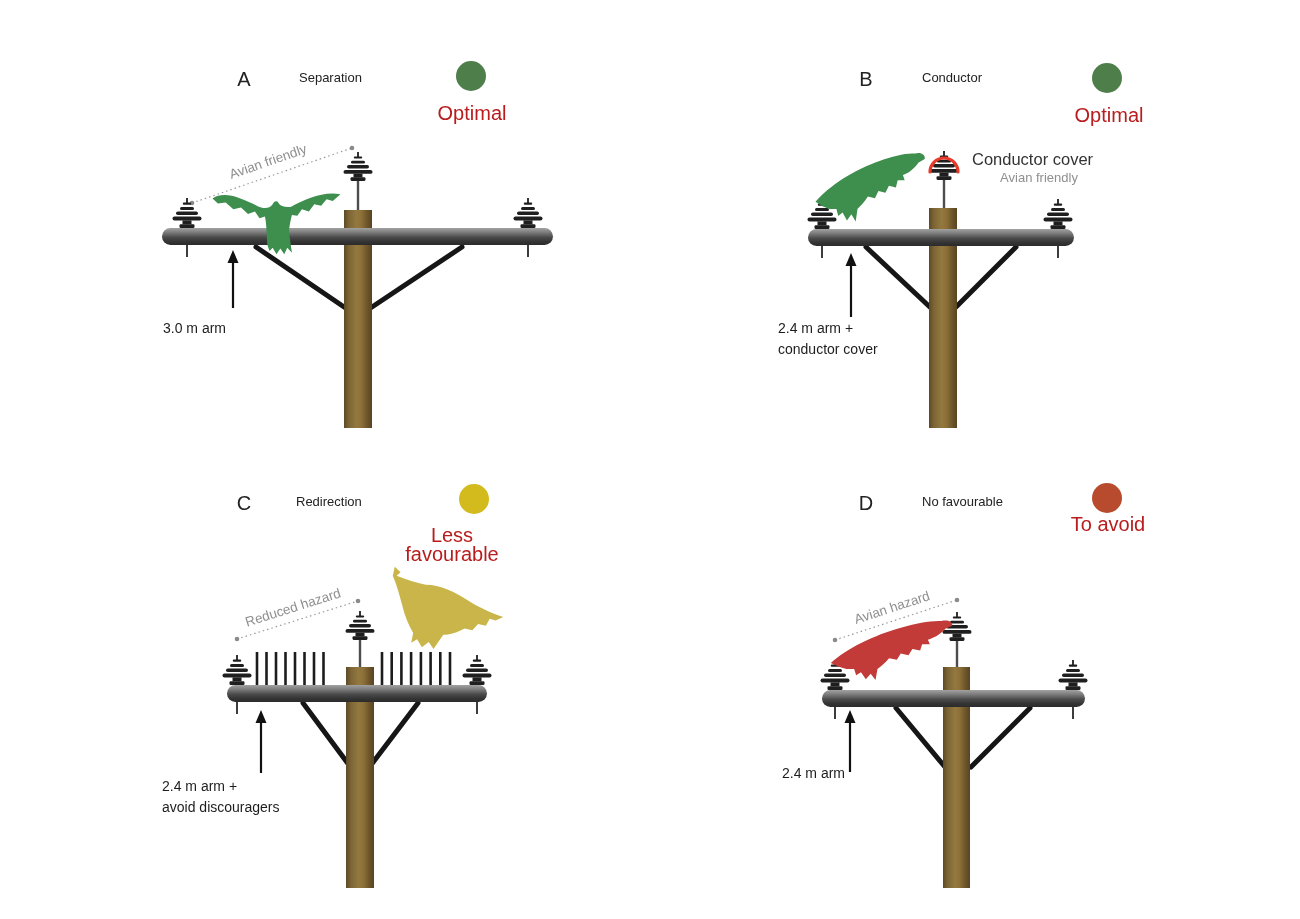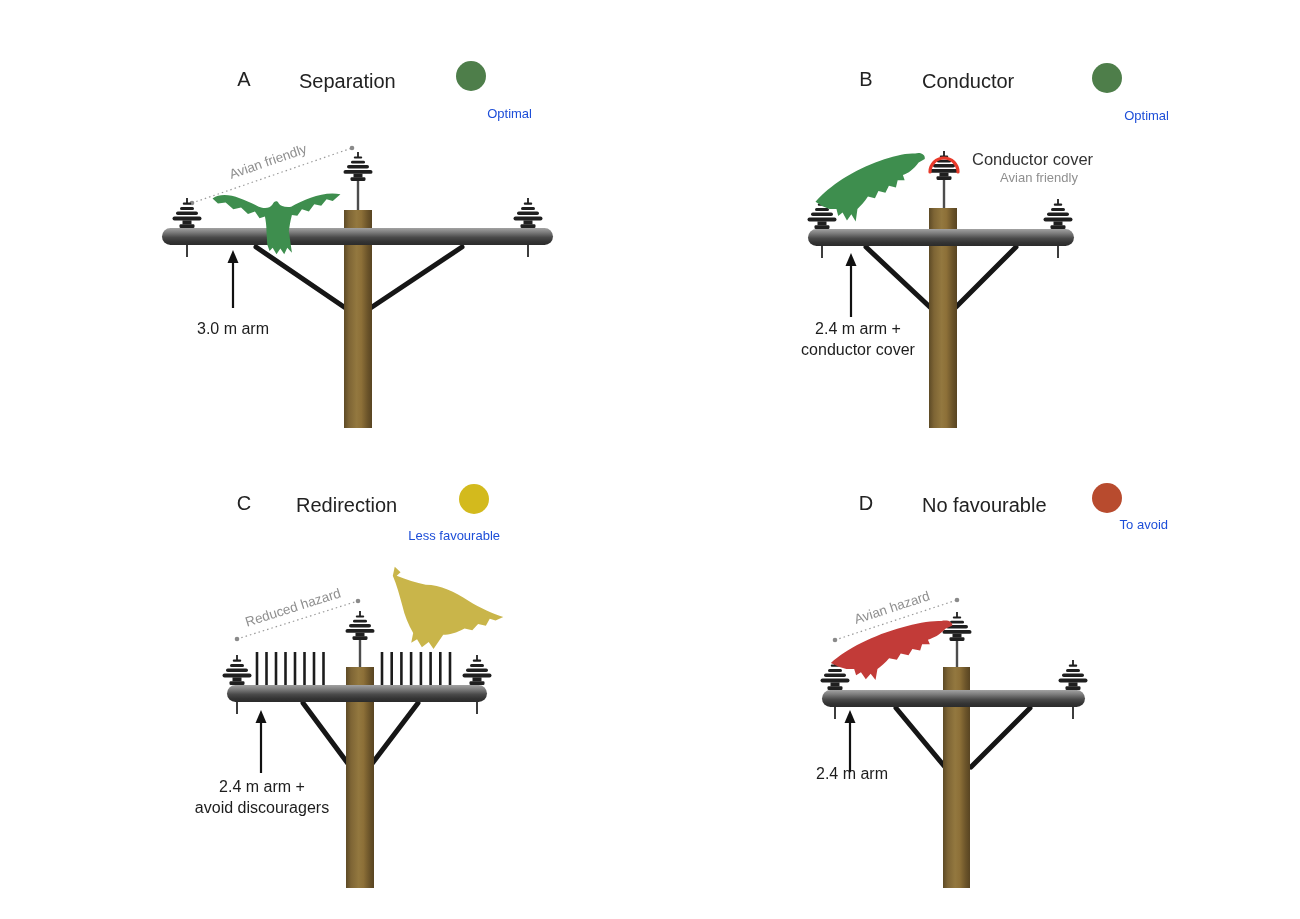--- a/index.html
+++ b/index.html
@@ -4,25 +4,25 @@
 <style>
   html,body{margin:0;padding:0}
   body{
     width:1300px;height:919px;position:relative;background:#ffffff;
     font-family:"Liberation Sans", sans-serif;overflow:hidden;
     -webkit-font-smoothing:antialiased;
   }
   .panel{position:absolute}
   .gfx{position:absolute;left:0;top:0}
   .letter{position:absolute;font-size:20px;color:#222;width:28px;text-align:center}
-  .title{position:absolute;font-size:20px;color:#222}
+  .title{position:absolute;font-size:13px;color:#222}
   .dot{position:absolute}
-  .verdict{position:absolute;font-size:13px;color:#1d4ed8;text-align:right;line-height:19px}
+  .verdict{position:absolute;font-size:20px;color:#b91c1c;text-align:center;line-height:19px}
   .spanlabel{position:absolute;font-size:13.5px;color:#8f8f8f;text-align:center;white-space:nowrap}
-  .armlabel{position:absolute;font-size:16px;color:#1d1d1d;text-align:center;line-height:21px;white-space:nowrap}
+  .armlabel{position:absolute;font-size:14px;color:#1d1d1d;text-align:left;line-height:21px;white-space:nowrap}
   .coverlabel{position:absolute;font-size:16.5px;color:#333;white-space:nowrap}
   .coversub{position:absolute;font-size:13px;color:#8f8f8f;text-align:center;white-space:nowrap}
   .dotline{stroke:#9a9a9a;stroke-width:1.2;stroke-dasharray:1.5 3;fill:none}
   .dotend{fill:#8a8a8a}
   .brace{stroke:#161616;stroke-width:5;stroke-linecap:round;fill:none}
   .arrowline{stroke:#111;stroke-width:2.2}
   .spike{stroke:#1c1c1c;stroke-width:2.6}
   .pinup{fill:#4d4d4d}
   .pindown{fill:#3d3d3d}
 </style>

